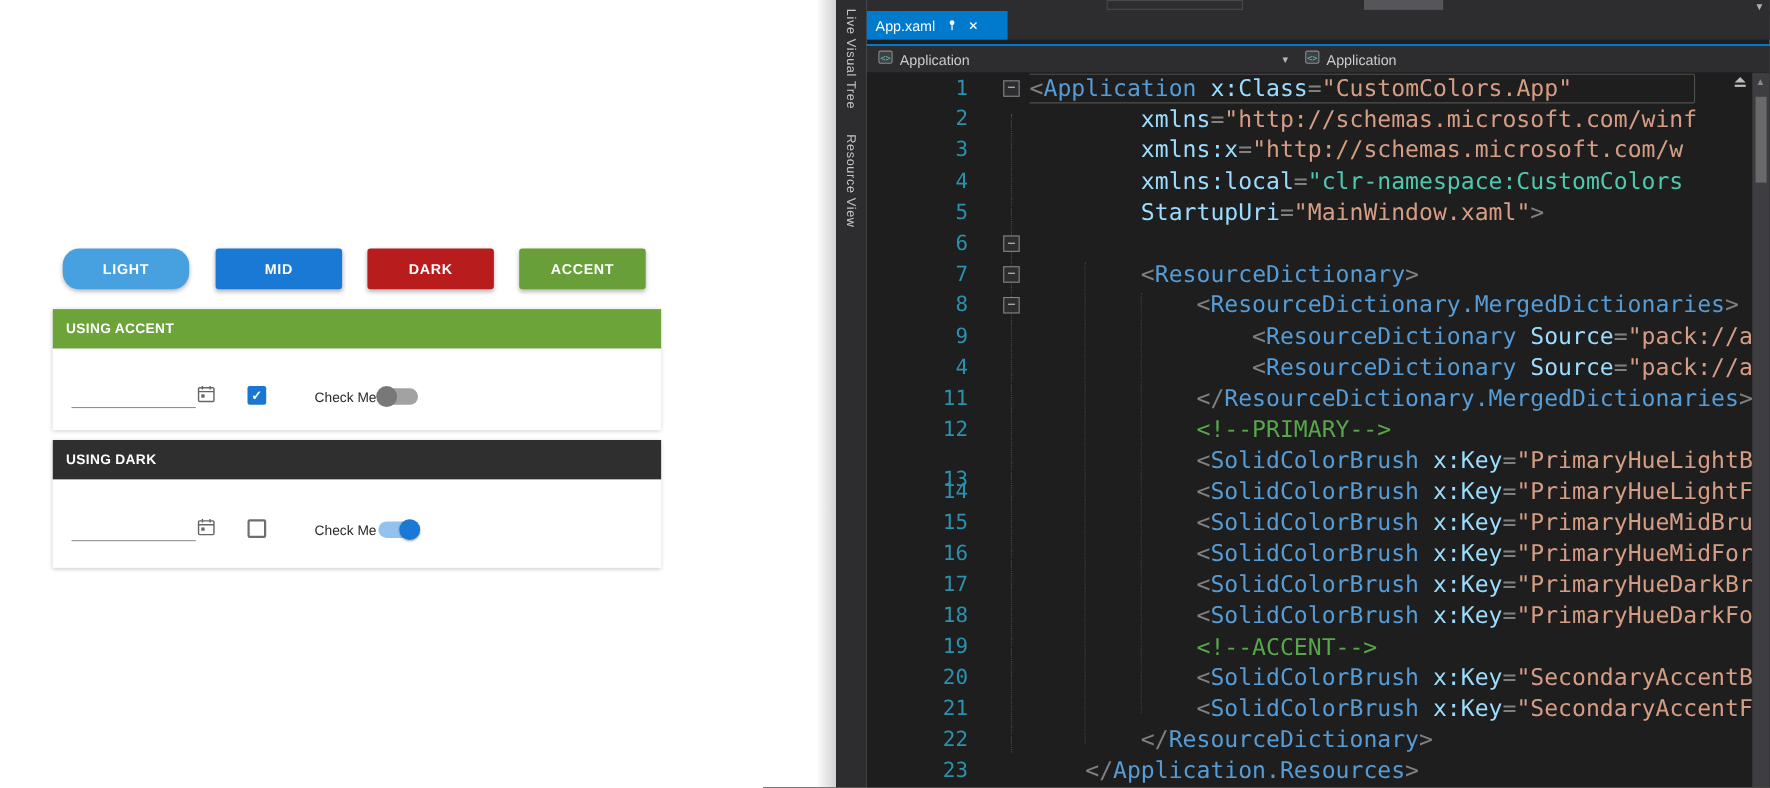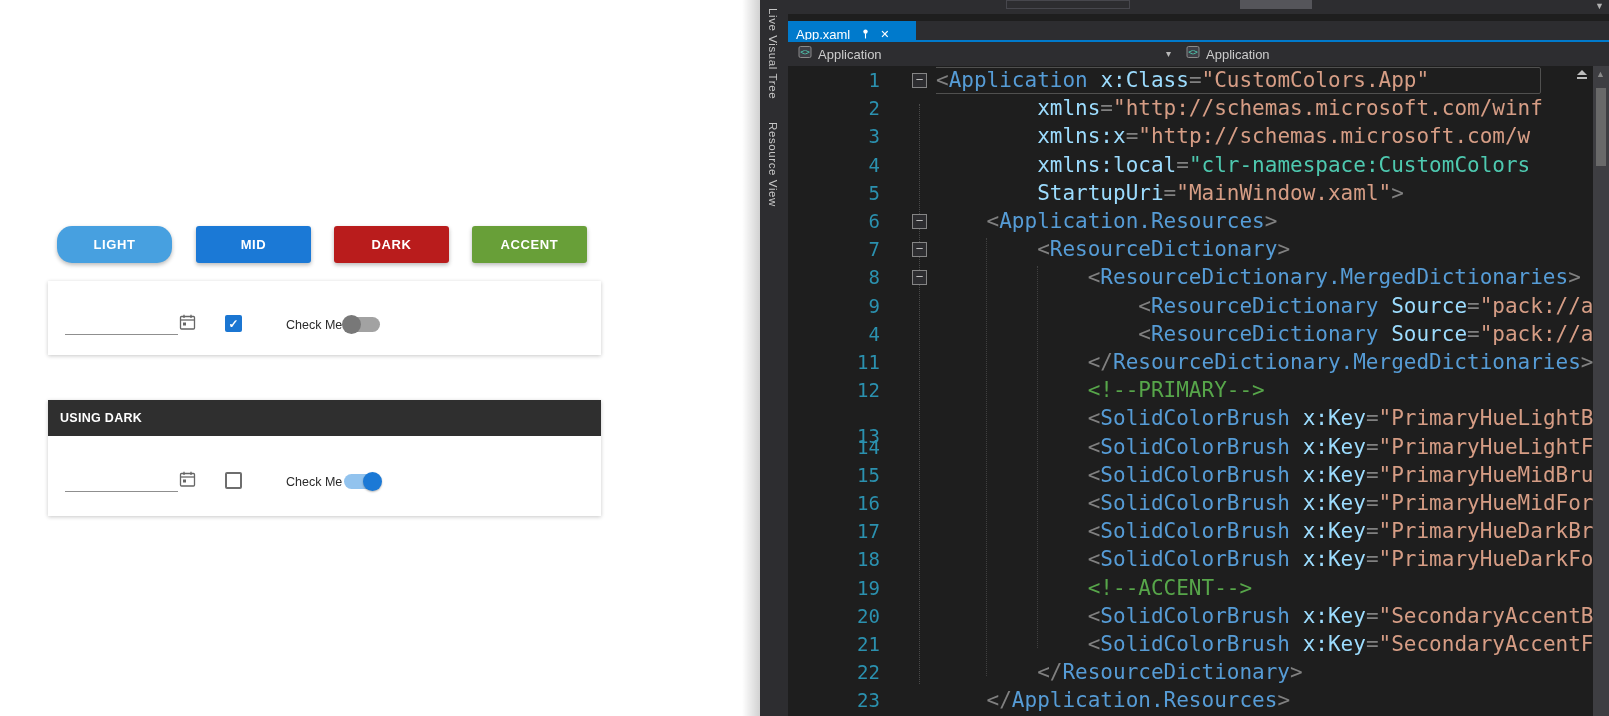--- a/index.html
+++ b/index.html
@@ -46,21 +46,21 @@
   .vtab { position:absolute; left:7px; writing-mode:vertical-rl; color:#c6c6c6;
     font-size:11.5px; letter-spacing:.6px; cursor:pointer; white-space:nowrap; }
 
   
   .editor-area { position:absolute; left:788px; top:0; width:821px; height:716px; background:#1e1e1e; }
   .top-strip { position:absolute; left:0; top:0; width:100%; height:14px; background:#2d2d30; }
   .ghost-box1 { position:absolute; left:218px; top:0; width:124px; height:9px; border:1px solid #47474d; }
   .ghost-box2 { position:absolute; left:452px; top:0; width:72px; height:9px; background:#55555a; }
   .top-caret { position:absolute; right:5px; top:0; color:#b0b0b0; font-size:9px; line-height:12px; }
 
-  .tab-bar { position:absolute; left:0; top:21px; width:100%; height:26px; background:#2d2d30; }
+  .tab-bar { position:absolute; left:0; top:10px; width:100%; height:26px; background:#2d2d30; }
   .doc-tab { position:absolute; left:0; top:0; height:26px; width:128px; display:flex;
     align-items:center; padding:0 8px; color:#fff; font-size:13px; cursor:pointer; }
   .doc-tab .tab-title { flex:0 0 auto; }
   .doc-tab .pin { margin-left:10px; display:flex; cursor:pointer; }
   .doc-tab .close { margin-left:9px; font-size:11px; cursor:pointer; }
   .accent-line { position:absolute; left:0; top:40px; width:100%; height:2px; }
 
   .nav-bar { position:absolute; left:0; top:42px; width:100%; height:24px; background:#2d2d30; }
   .nav-combo { position:absolute; top:0; height:24px; display:flex; align-items:center; cursor:pointer; }
   .nav-combo .nav-label { color:#cccccc; font-size:13px; margin-left:6px; }
@@ -101,20 +101,23 @@
 <div class="root">
 
   <div class="app-preview">
 
     <button class="md-btn" style="left: 57px; background-color: rgb(71, 160, 224); border-radius: 15px;">LIGHT</button>
     <button class="md-btn" style="left: 196px; background-color: rgb(27, 121, 214);">MID</button>
     <button class="md-btn" style="left: 334px; background-color: #b91c1c;">DARK</button>
     <button class="md-btn" style="left: 472px; background-color: rgb(104, 159, 56);">ACCENT</button>
 
     <div class="card" style="top:281px">
+      <div class="card-header" style="background-color: rgb(108, 164, 58);">
+        <span>USING ACCENT</span>
+      </div>
       <div class="card-body" style="height:74px">
         <div class="underline-field" style="top:22px"></div>
         <span class="cal-icon" style="left:131px; top:33px">
           <svg width="17" height="17" viewBox="0 0 17 17">
             <rect x="1.5" y="2.5" width="14" height="12.5" rx="1" fill="none" stroke="#666" stroke-width="1.3"></rect>
             <line x1="1.5" y1="6" x2="15.5" y2="6" stroke="#666" stroke-width="1.3"></line>
             <line x1="5" y1="0.8" x2="5" y2="4" stroke="#666" stroke-width="1.3"></line>
             <line x1="12" y1="0.8" x2="12" y2="4" stroke="#666" stroke-width="1.3"></line>
             <rect x="4" y="8.5" width="3" height="3" fill="#666"></rect>
           </svg>
@@ -238,21 +241,20 @@
           <div class="fold-box" style="top: 204.4px;">−</div>
         </div>
       <div class="code-lines" id="code-lines">
         <div class="indent-guide" style="left:50px; top:172px; height:438px"></div>
         <div class="indent-guide" style="left:101px; top:200px; height:382px"></div>
       <div class="code-line active" style="top: 0px;"><span style="display: inline-block; width: 0ch;"></span><span class="tk-p">&lt;</span><span class="tk-t">Application</span><span class="tk-w"> </span><span class="tk-a">x:Class</span><span class="tk-p">=</span><span class="tk-v">"CustomColors.App"</span></div>
           <div class="code-line" style="top: 28.2px;"><span style="display: inline-block; width: 8ch;"></span><span class="tk-a">xmlns</span><span class="tk-p">=</span><span class="tk-v">"http://schemas.microsoft.com/winf</span></div>
           <div class="code-line" style="top: 56.4px;"><span style="display: inline-block; width: 8ch;"></span><span class="tk-a">xmlns:x</span><span class="tk-p">=</span><span class="tk-v">"http://schemas.microsoft.com/w</span></div>
           <div class="code-line" style="top: 84.6px;"><span style="display: inline-block; width: 8ch;"></span><span class="tk-a">xmlns:local</span><span class="tk-p">=</span><span class="tk-z">"clr-namespace:CustomColors</span></div>
           <div class="code-line" style="top: 112.8px;"><span style="display: inline-block; width: 8ch;"></span><span class="tk-a">StartupUri</span><span class="tk-p">=</span><span class="tk-v">"MainWindow.xaml"</span><span class="tk-p">&gt;</span></div>
-          <div class="code-line" style="top: 141px;"><span style="display: inline-block; width: 4ch;"></span><span class="tk-p">&lt;</span><span class="tk-t">Application.Resources</span><span class="tk-p">&gt;</span></div>
           <div class="code-line" style="top: 169.2px;"><span style="display: inline-block; width: 8ch;"></span><span class="tk-p">&lt;</span><span class="tk-t">ResourceDictionary</span><span class="tk-p">&gt;</span></div>
           <div class="code-line" style="top: 197.4px;"><span style="display: inline-block; width: 12ch;"></span><span class="tk-p">&lt;</span><span class="tk-t">ResourceDictionary.MergedDictionaries</span><span class="tk-p">&gt;</span></div>
           <div class="code-line" style="top: 225.6px;"><span style="display: inline-block; width: 16ch;"></span><span class="tk-p">&lt;</span><span class="tk-t">ResourceDictionary</span><span class="tk-w"> </span><span class="tk-a">Source</span><span class="tk-p">=</span><span class="tk-v">"pack://a</span></div>
           <div class="code-line" style="top: 253.8px;"><span style="display: inline-block; width: 16ch;"></span><span class="tk-p">&lt;</span><span class="tk-t">ResourceDictionary</span><span class="tk-w"> </span><span class="tk-a">Source</span><span class="tk-p">=</span><span class="tk-v">"pack://a</span></div>
           <div class="code-line" style="top: 310.2px;"><span style="display: inline-block; width: 12ch;"></span><span class="tk-c">&lt;!--PRIMARY--&gt;</span></div>
           <div class="code-line" style="top: 282px;"><span style="display: inline-block; width: 12ch;"></span><span class="tk-p">&lt;/</span><span class="tk-t">ResourceDictionary.MergedDictionaries</span><span class="tk-p">&gt;</span></div>
           <div class="code-line" style="top: 338.4px;"><span style="display: inline-block; width: 12ch;"></span><span class="tk-p">&lt;</span><span class="tk-t">SolidColorBrush</span><span class="tk-w"> </span><span class="tk-a">x:Key</span><span class="tk-p">=</span><span class="tk-v">"PrimaryHueLightB</span></div>
           <div class="code-line" style="top: 366.6px;"><span style="display: inline-block; width: 12ch;"></span><span class="tk-p">&lt;</span><span class="tk-t">SolidColorBrush</span><span class="tk-w"> </span><span class="tk-a">x:Key</span><span class="tk-p">=</span><span class="tk-v">"PrimaryHueLightF</span></div>
           <div class="code-line" style="top: 394.8px;"><span style="display: inline-block; width: 12ch;"></span><span class="tk-p">&lt;</span><span class="tk-t">SolidColorBrush</span><span class="tk-w"> </span><span class="tk-a">x:Key</span><span class="tk-p">=</span><span class="tk-v">"PrimaryHueMidBru</span></div>
           <div class="code-line" style="top: 423px;"><span style="display: inline-block; width: 12ch;"></span><span class="tk-p">&lt;</span><span class="tk-t">SolidColorBrush</span><span class="tk-w"> </span><span class="tk-a">x:Key</span><span class="tk-p">=</span><span class="tk-v">"PrimaryHueMidFor</span></div>

